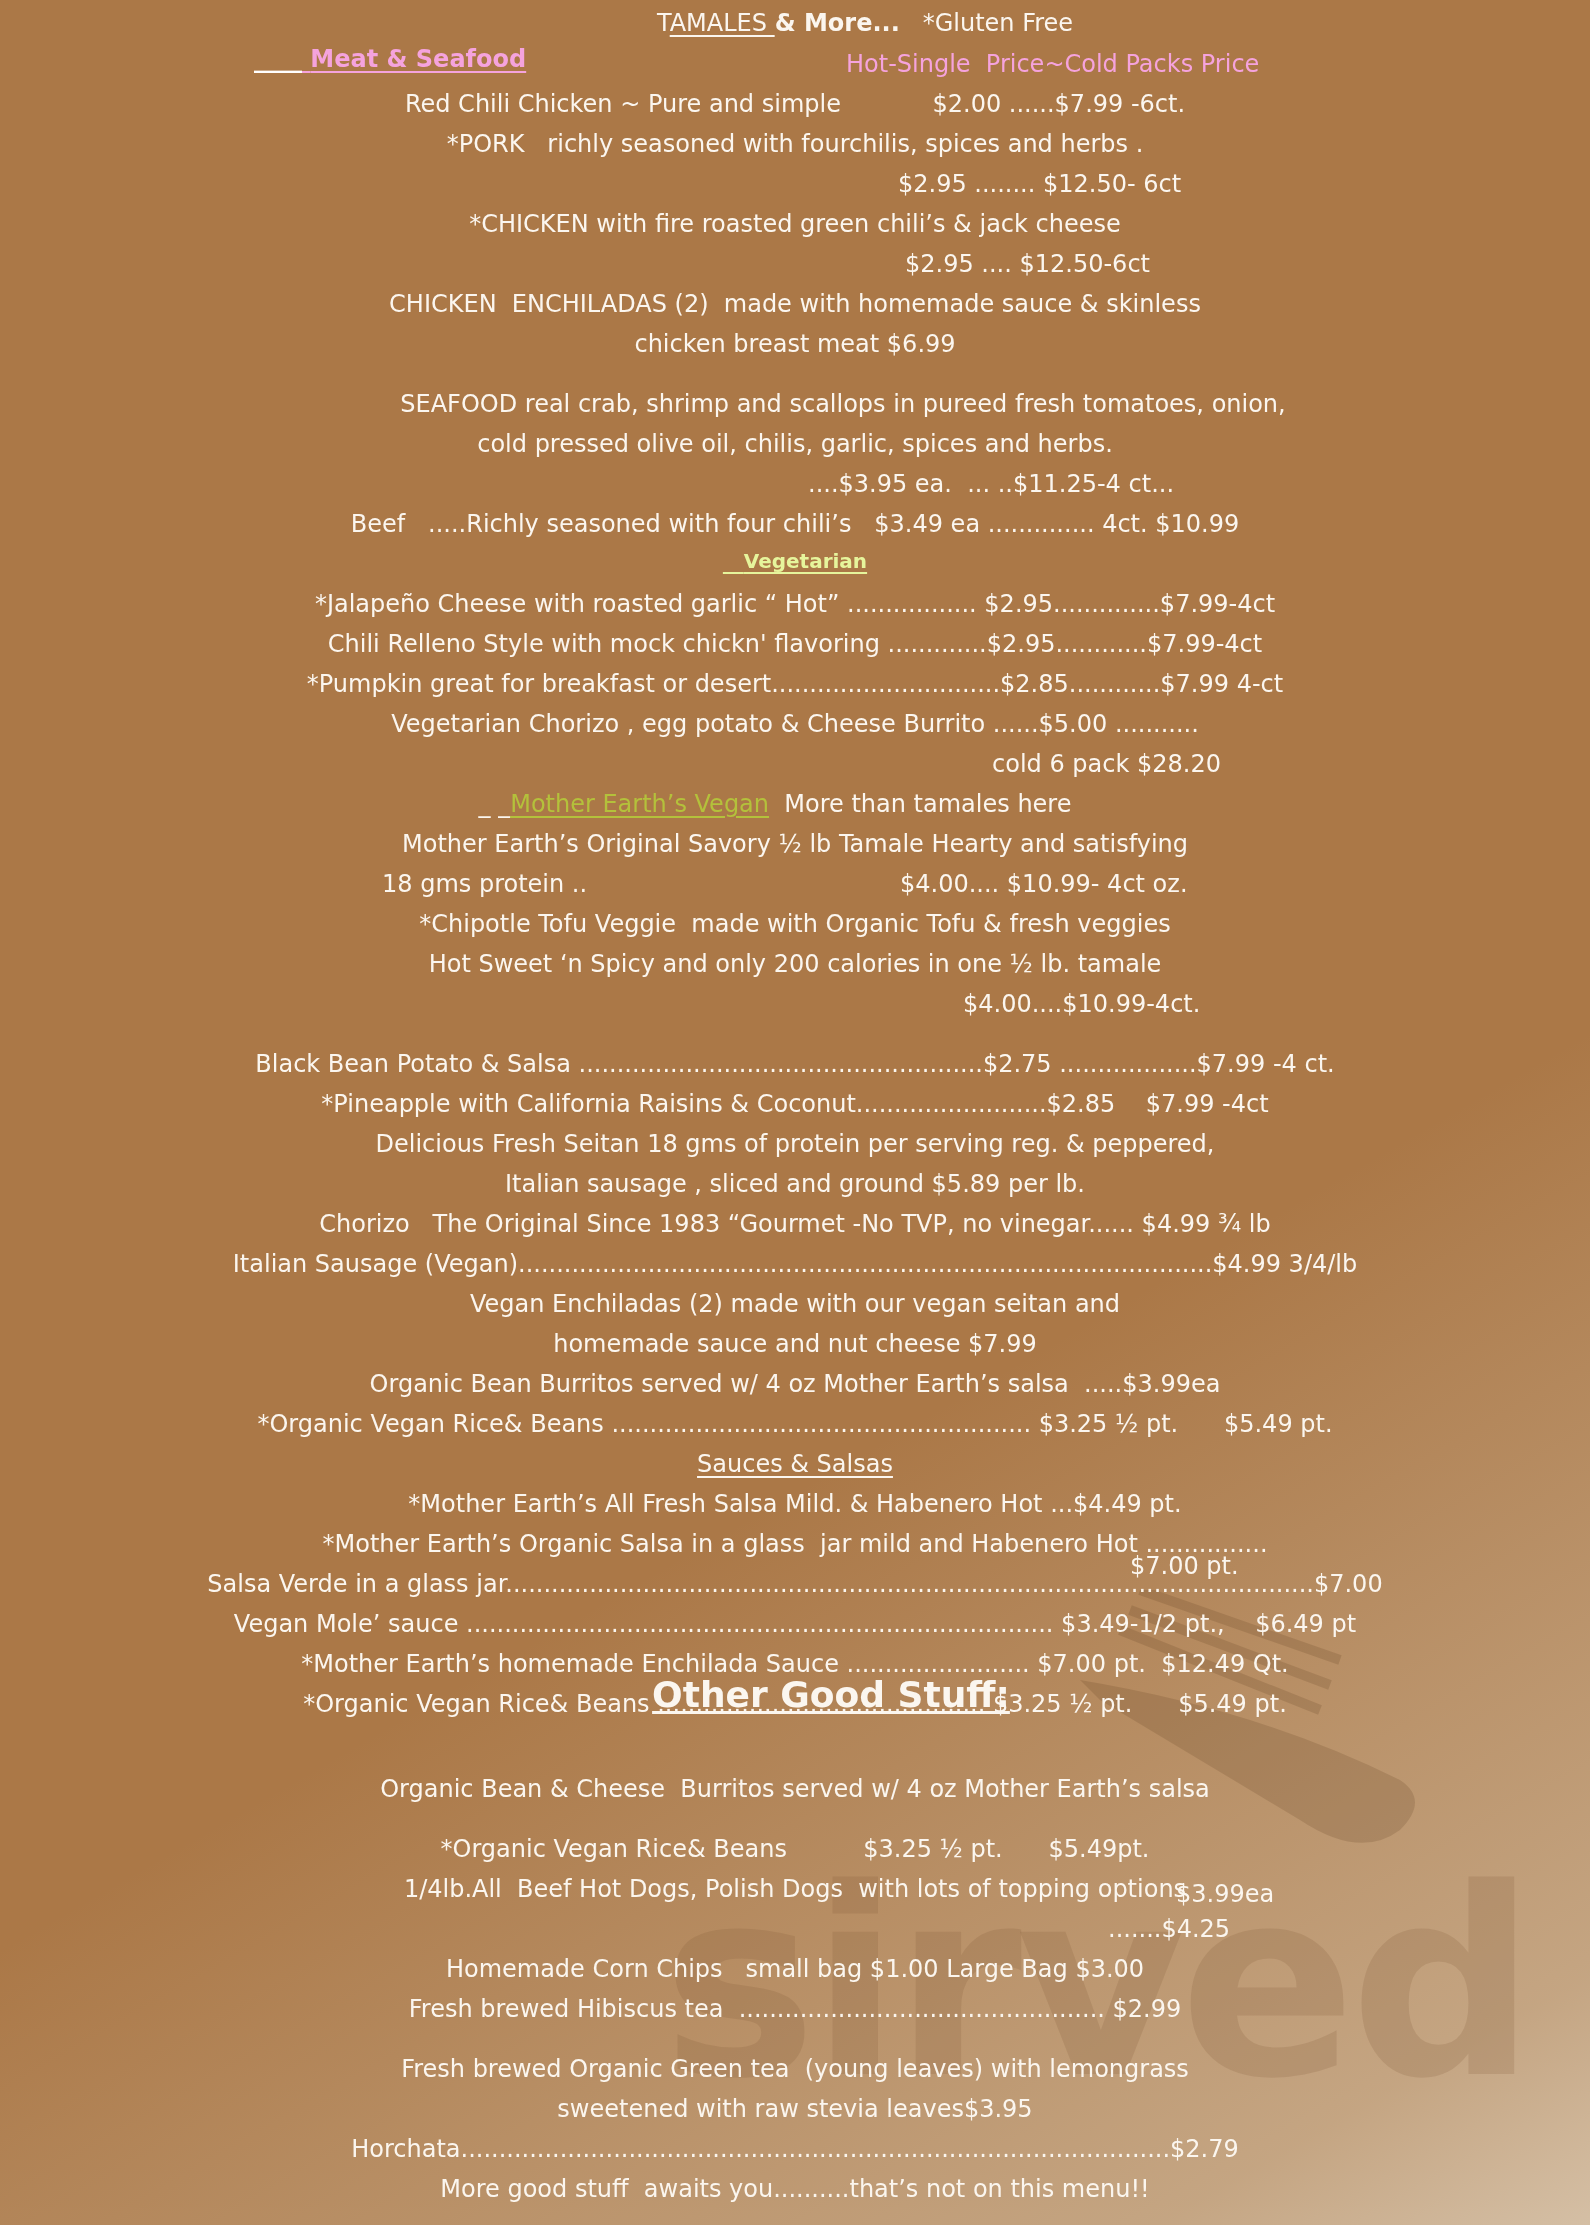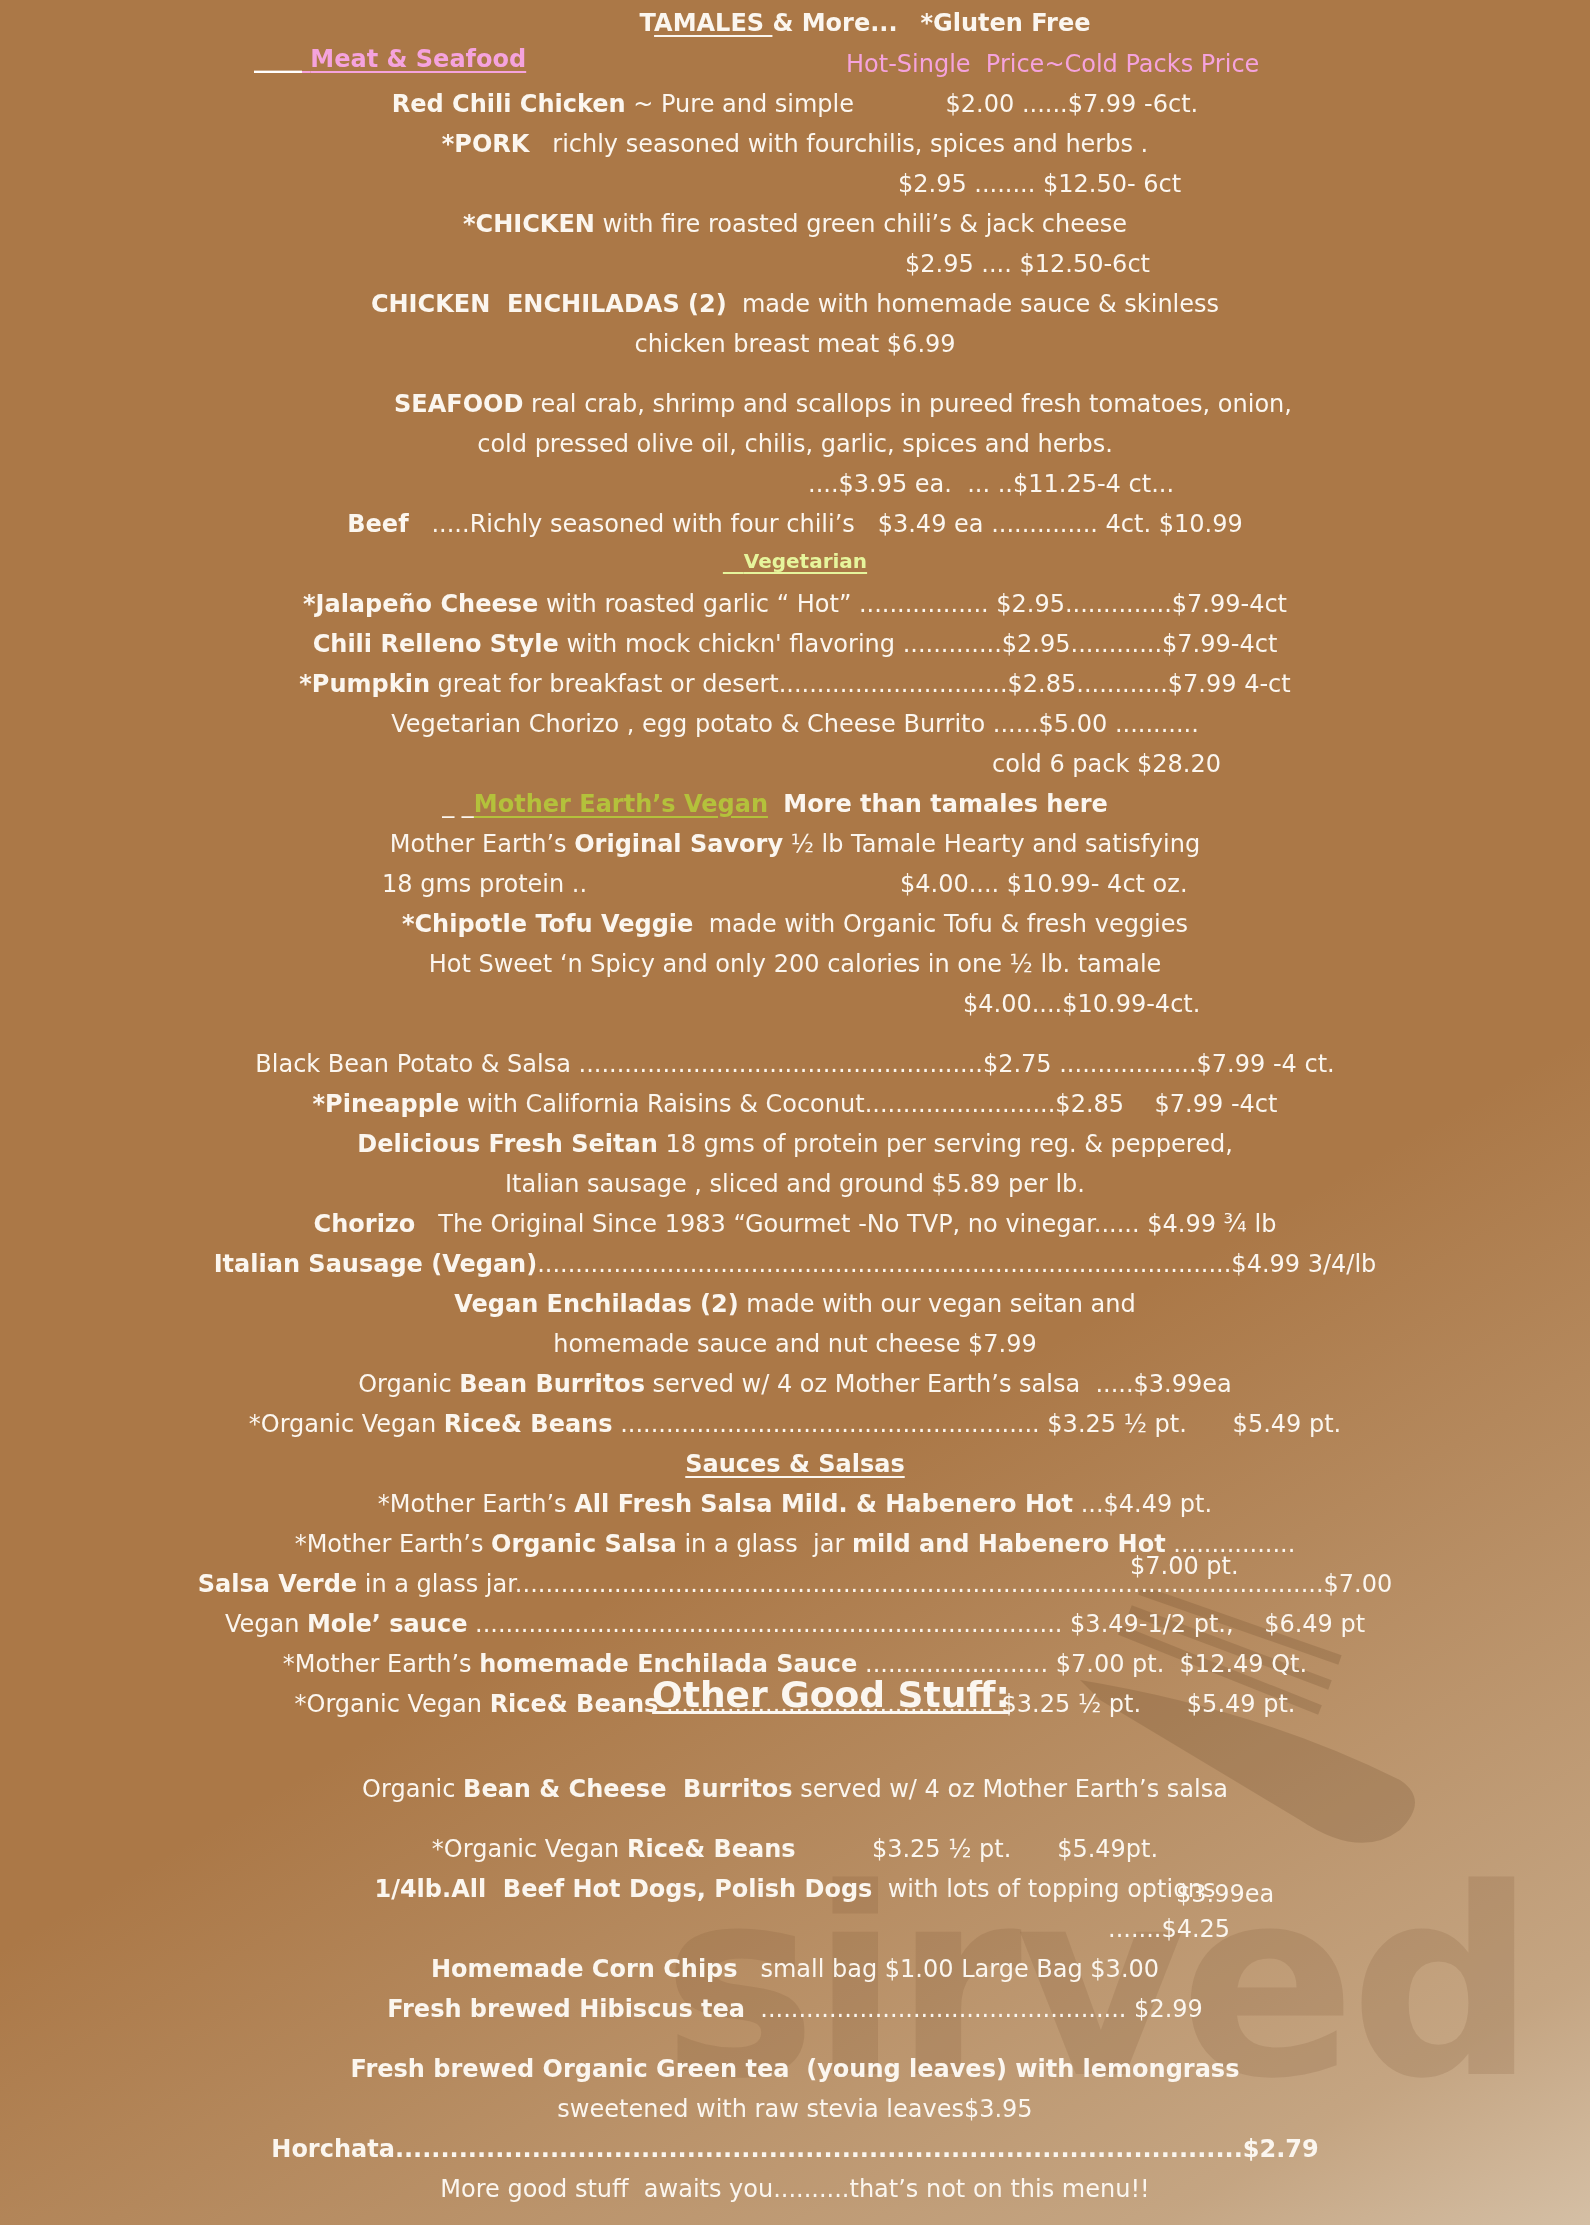--- a/index.html
+++ b/index.html
@@ -20,21 +20,21 @@
     color: rgba(120,85,50,0.18); pointer-events: none;
   }
   .wm-logo {
     position: absolute; left: 1060px; top: 1590px; width: 380px; height: 280px;
     pointer-events: none; opacity: 0.18;
   }
   .ln {
     position: absolute; left: 0; width: 1590px; text-align: center;
     font-size: 24px; white-space: pre; line-height: 30px;
   }
-  b { font-weight: 700; }
+  b { font-weight: 400; }
   .pink { color: #f5a3dd; }
   .lime { color: #e6f59c; }
   .olive { color: #b4c13b; }
   .u { text-decoration: underline; text-underline-offset: 4px; }
   .h1 { font-size: 36px; font-weight: 700; line-height: 42px; }
   .h2 { font-size: 20px; font-weight: 700; }
   .abs { position: absolute; white-space: pre; font-size: 24px; line-height: 30px; }
 </style>
 </head>
 <body>

